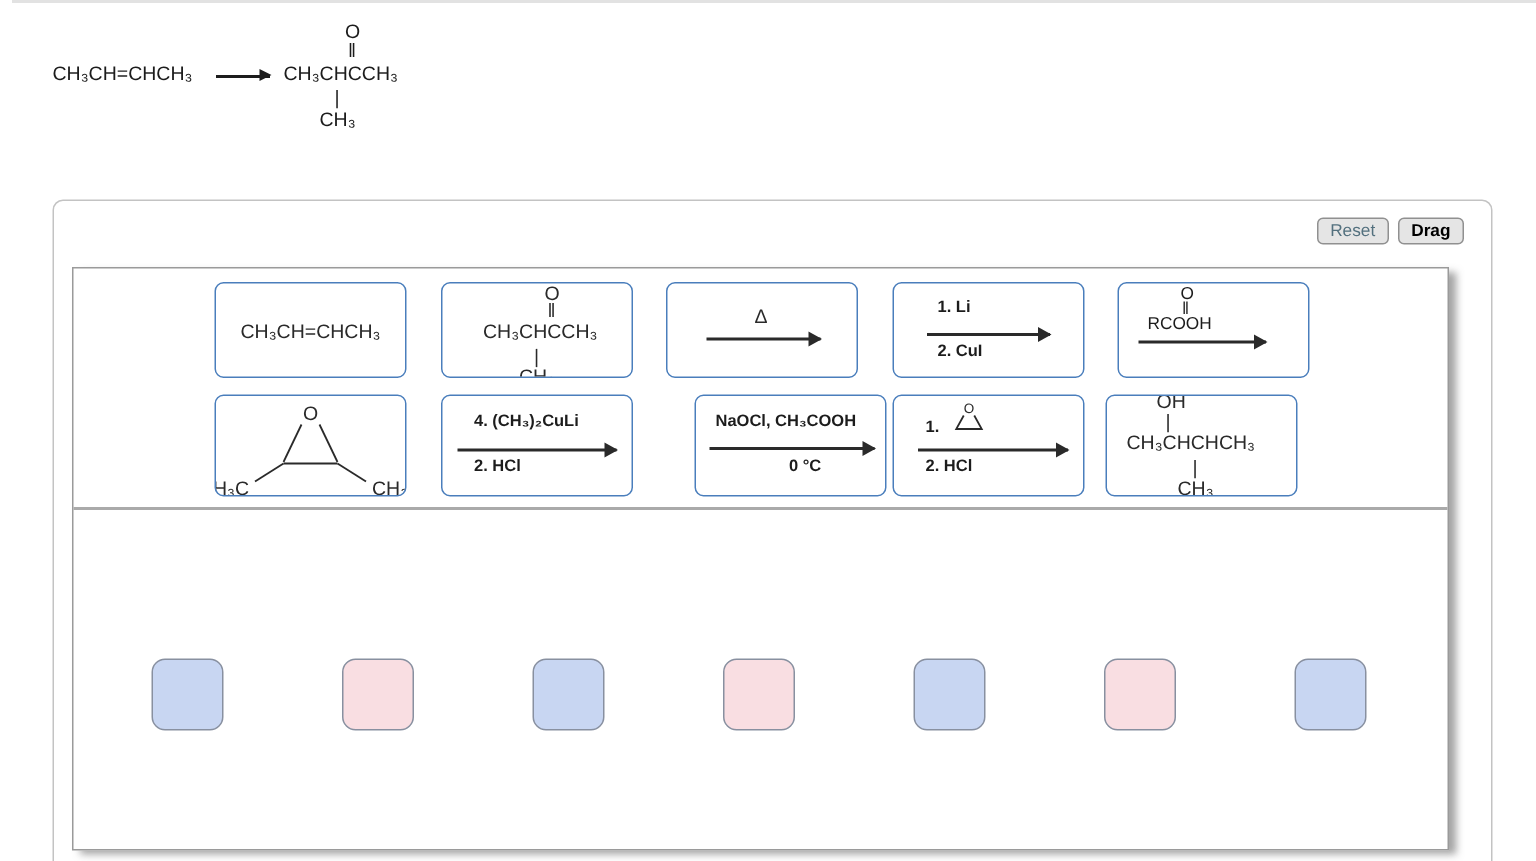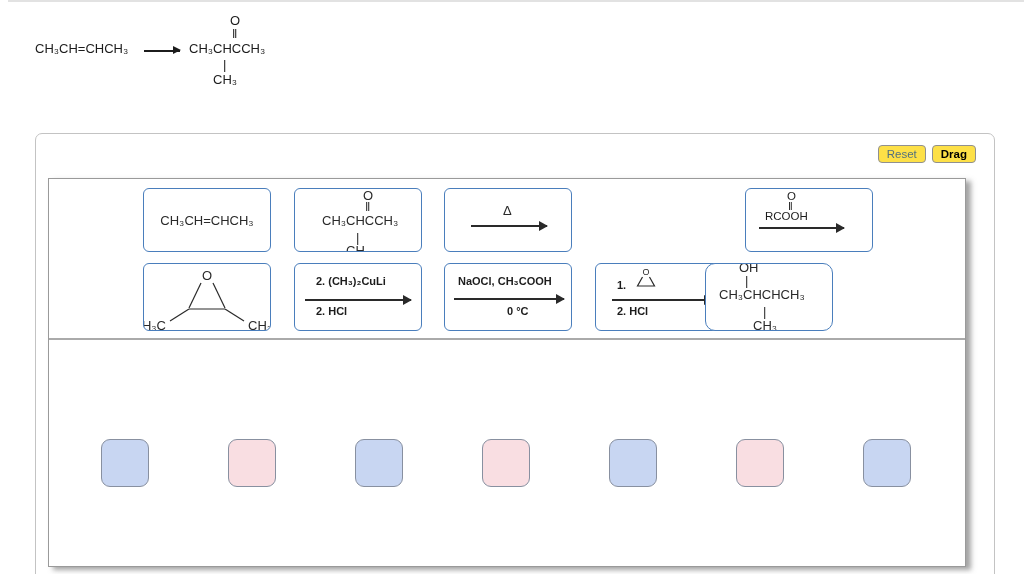--- a/index.html
+++ b/index.html
@@ -13,21 +13,21 @@
   .rx { position:absolute; font-size:13px; color:#1c1c1c; white-space:nowrap; line-height:13px; }
   .rx-arrow { position:absolute; left:144px; top:50px; width:36px; height:1.5px; background:#1c1c1c; }
   .rx-arrow::after { content:""; position:absolute; right:-1px; top:-4px; width:0; height:0;
     border-left:8px solid #1c1c1c; border-top:4px solid transparent; border-bottom:4px solid transparent; }
 
   .instruction { position:absolute; left:35px; top:106px; font-size:12.5px; font-weight:bold; color:#1c1c1c; }
 
   .outer-panel { position:absolute; left:35px; top:133px; width:960px; height:460px;
     border:1px solid #c3c3c3; border-radius:7px; background:#fff; }
   .toolbar { position:absolute; top:11px; right:18px; display:flex; gap:6px; }
-  .btn { font-family:inherit; font-size:11.5px; padding:2px 8px; background:#fde047;
+  .btn { font-family:inherit; font-size:11.5px; padding:2px 8px; background:#e5e5e5;
     border:1px solid #909090; border-radius:4px; cursor:pointer; }
   .btn.reset { color:#53707e; }
   .btn.help { color:#000; font-weight:bold; }
 
   .inner-panel { position:absolute; left:12px; top:44px; width:918px; height:389px;
     background:#fff; border:1px solid #9a9a9a;
     box-shadow:5px 3px 5px rgba(90,90,90,0.55); }
   .tray { position:absolute; left:0; top:0; width:100%; height:161px;
     border-bottom:2px solid #aaaaaa; overflow:hidden; }
 
@@ -85,20 +85,25 @@
           <span class="st" style="left:27px; top:25px;">CH₃CHCCH₃</span>
           <span class="st" style="left:61px; top:42px;">|</span>
           <span class="st" style="left:51px; top:55px;">CH₃</span>
         </div>
 
         <div class="lb r1" style="left:395px;">
           <span class="st" style="left:58px; top:15px;">Δ</span>
           <div class="arrow" style="left:26px; top:36px; width:76px;"></div>
         </div>
 
+        <div class="lb r1" style="left:546px;">
+          <span class="rg" style="left:29px; top:10px;">1. Li</span>
+          <div class="arrow" style="left:22px; top:33px; width:82px;"></div>
+          <span class="rg" style="left:29px; top:39px;">2. CuI</span>
+        </div>
 
         <div class="lb r1" style="left:696px;">
           <span class="rg" style="left:41px; top:1px; font-weight:normal; font-size:11.5px;">O</span>
           <span class="rg" style="left:42px; top:11px; font-weight:normal; font-size:11.5px;">‖</span>
           <span class="rg" style="left:19px; top:21px; font-weight:normal; font-size:11.5px;">RCOOH</span>
           <div class="arrow" style="left:13px; top:38px; width:85px;"></div>
         </div>
 
         <div class="lb r2" style="left:94px;">
           <svg class="chem-svg" style="left:-12px; top:0;" width="150" height="68" viewBox="0 0 150 68">
@@ -107,42 +112,42 @@
             <line x1="81" y1="19" x2="93" y2="44"></line>
             <line x1="57" y1="45" x2="93" y2="45"></line>
             <line x1="57" y1="45" x2="38" y2="57"></line>
             <line x1="93" y1="45" x2="112" y2="57"></line>
             <text x="34" y="66" font-size="13" text-anchor="end">H₃C</text>
             <text x="116" y="66" font-size="13" text-anchor="start">CH₃</text>
           </svg>
         </div>
 
         <div class="lb r2" style="left:245px;">
-          <span class="rg" style="left:21px; top:11px;">2. (CH₃)₂CuLi</span>
+          <span class="rg" style="left:21px; top:11px;">4. (CH₃)₂CuLi</span>
           <div class="arrow" style="left:10px; top:35px; width:106px;"></div>
           <span class="rg" style="left:21px; top:41px;">2. HCl</span>
         </div>
 
-        <div class="lb r2" style="left:395px;text-decoration:underline;">
+        <div class="lb r2" style="left:414px;text-decoration:underline;">
           <span class="rg" style="left:13px; top:11px;">NaOCl, CH₃COOH</span>
           <div class="arrow" style="left:9px; top:34px; width:110px;"></div>
           <span class="rg" style="left:46px; top:41px;margin-left:16px;">0 °C</span>
         </div>
 
         <div class="lb r2" style="left:546px;">
           <span class="rg" style="left:21px; top:15px;">1.</span>
           <svg class="chem-svg" style="left:37px; top:2px;" width="26" height="26" viewBox="0 0 26 26">
             <text x="13" y="9" font-size="9" text-anchor="middle">O</text>
             <path d="M9.5,11 L4.5,20 L21.5,20 L16.5,11"></path>
           </svg>
           <div class="arrow" style="left:16px; top:35px; width:100px;"></div>
           <span class="rg" style="left:21px; top:41px;">2. HCl</span>
         </div>
 
-        <div class="lb r2" style="left:656px;border-radius:10px;">
+        <div class="lb r2" style="left:688px;">
           <span class="st" style="left:33px; top:-3px;">OH</span>
           <span class="st" style="left:39px; top:10px;">|</span>
           <span class="st" style="left:13px; top:24px;">CH₃CHCHCH₃</span>
           <span class="st" style="left:57px; top:41px;">|</span>
           <span class="st" style="left:47px; top:55px;">CH₃</span>
         </div>
 
       </div>
 
       <div class="drop-zone">

